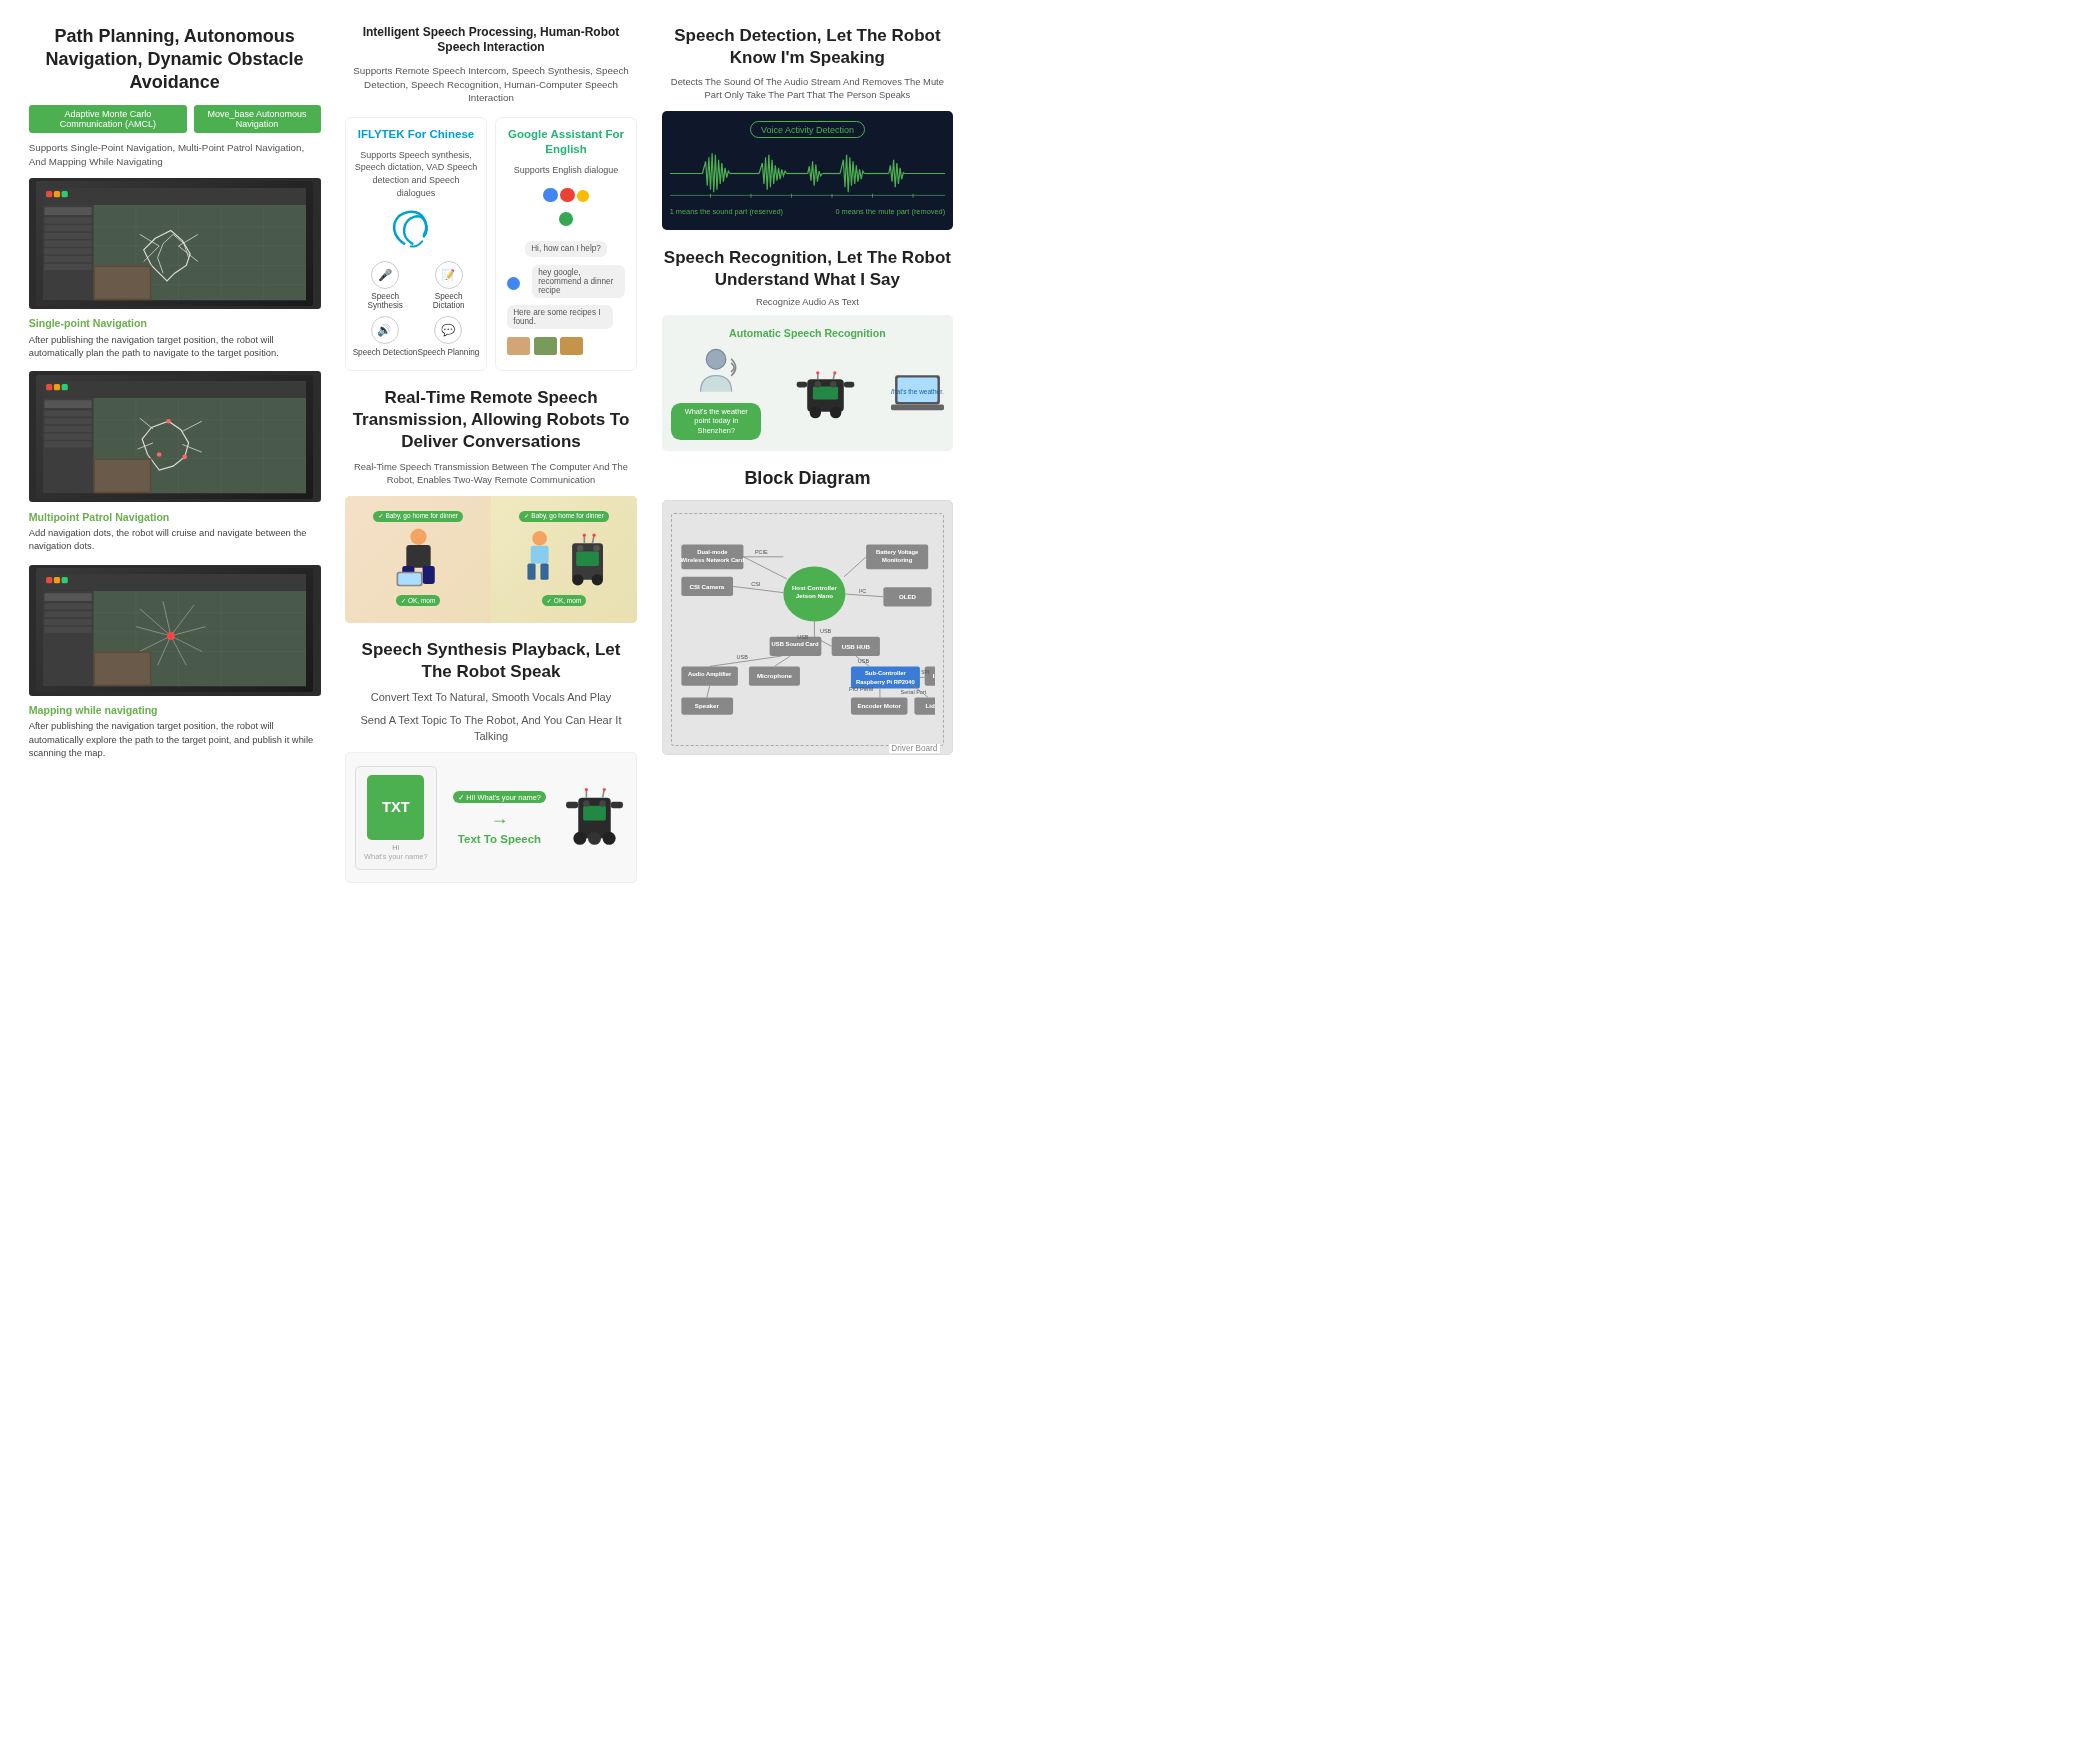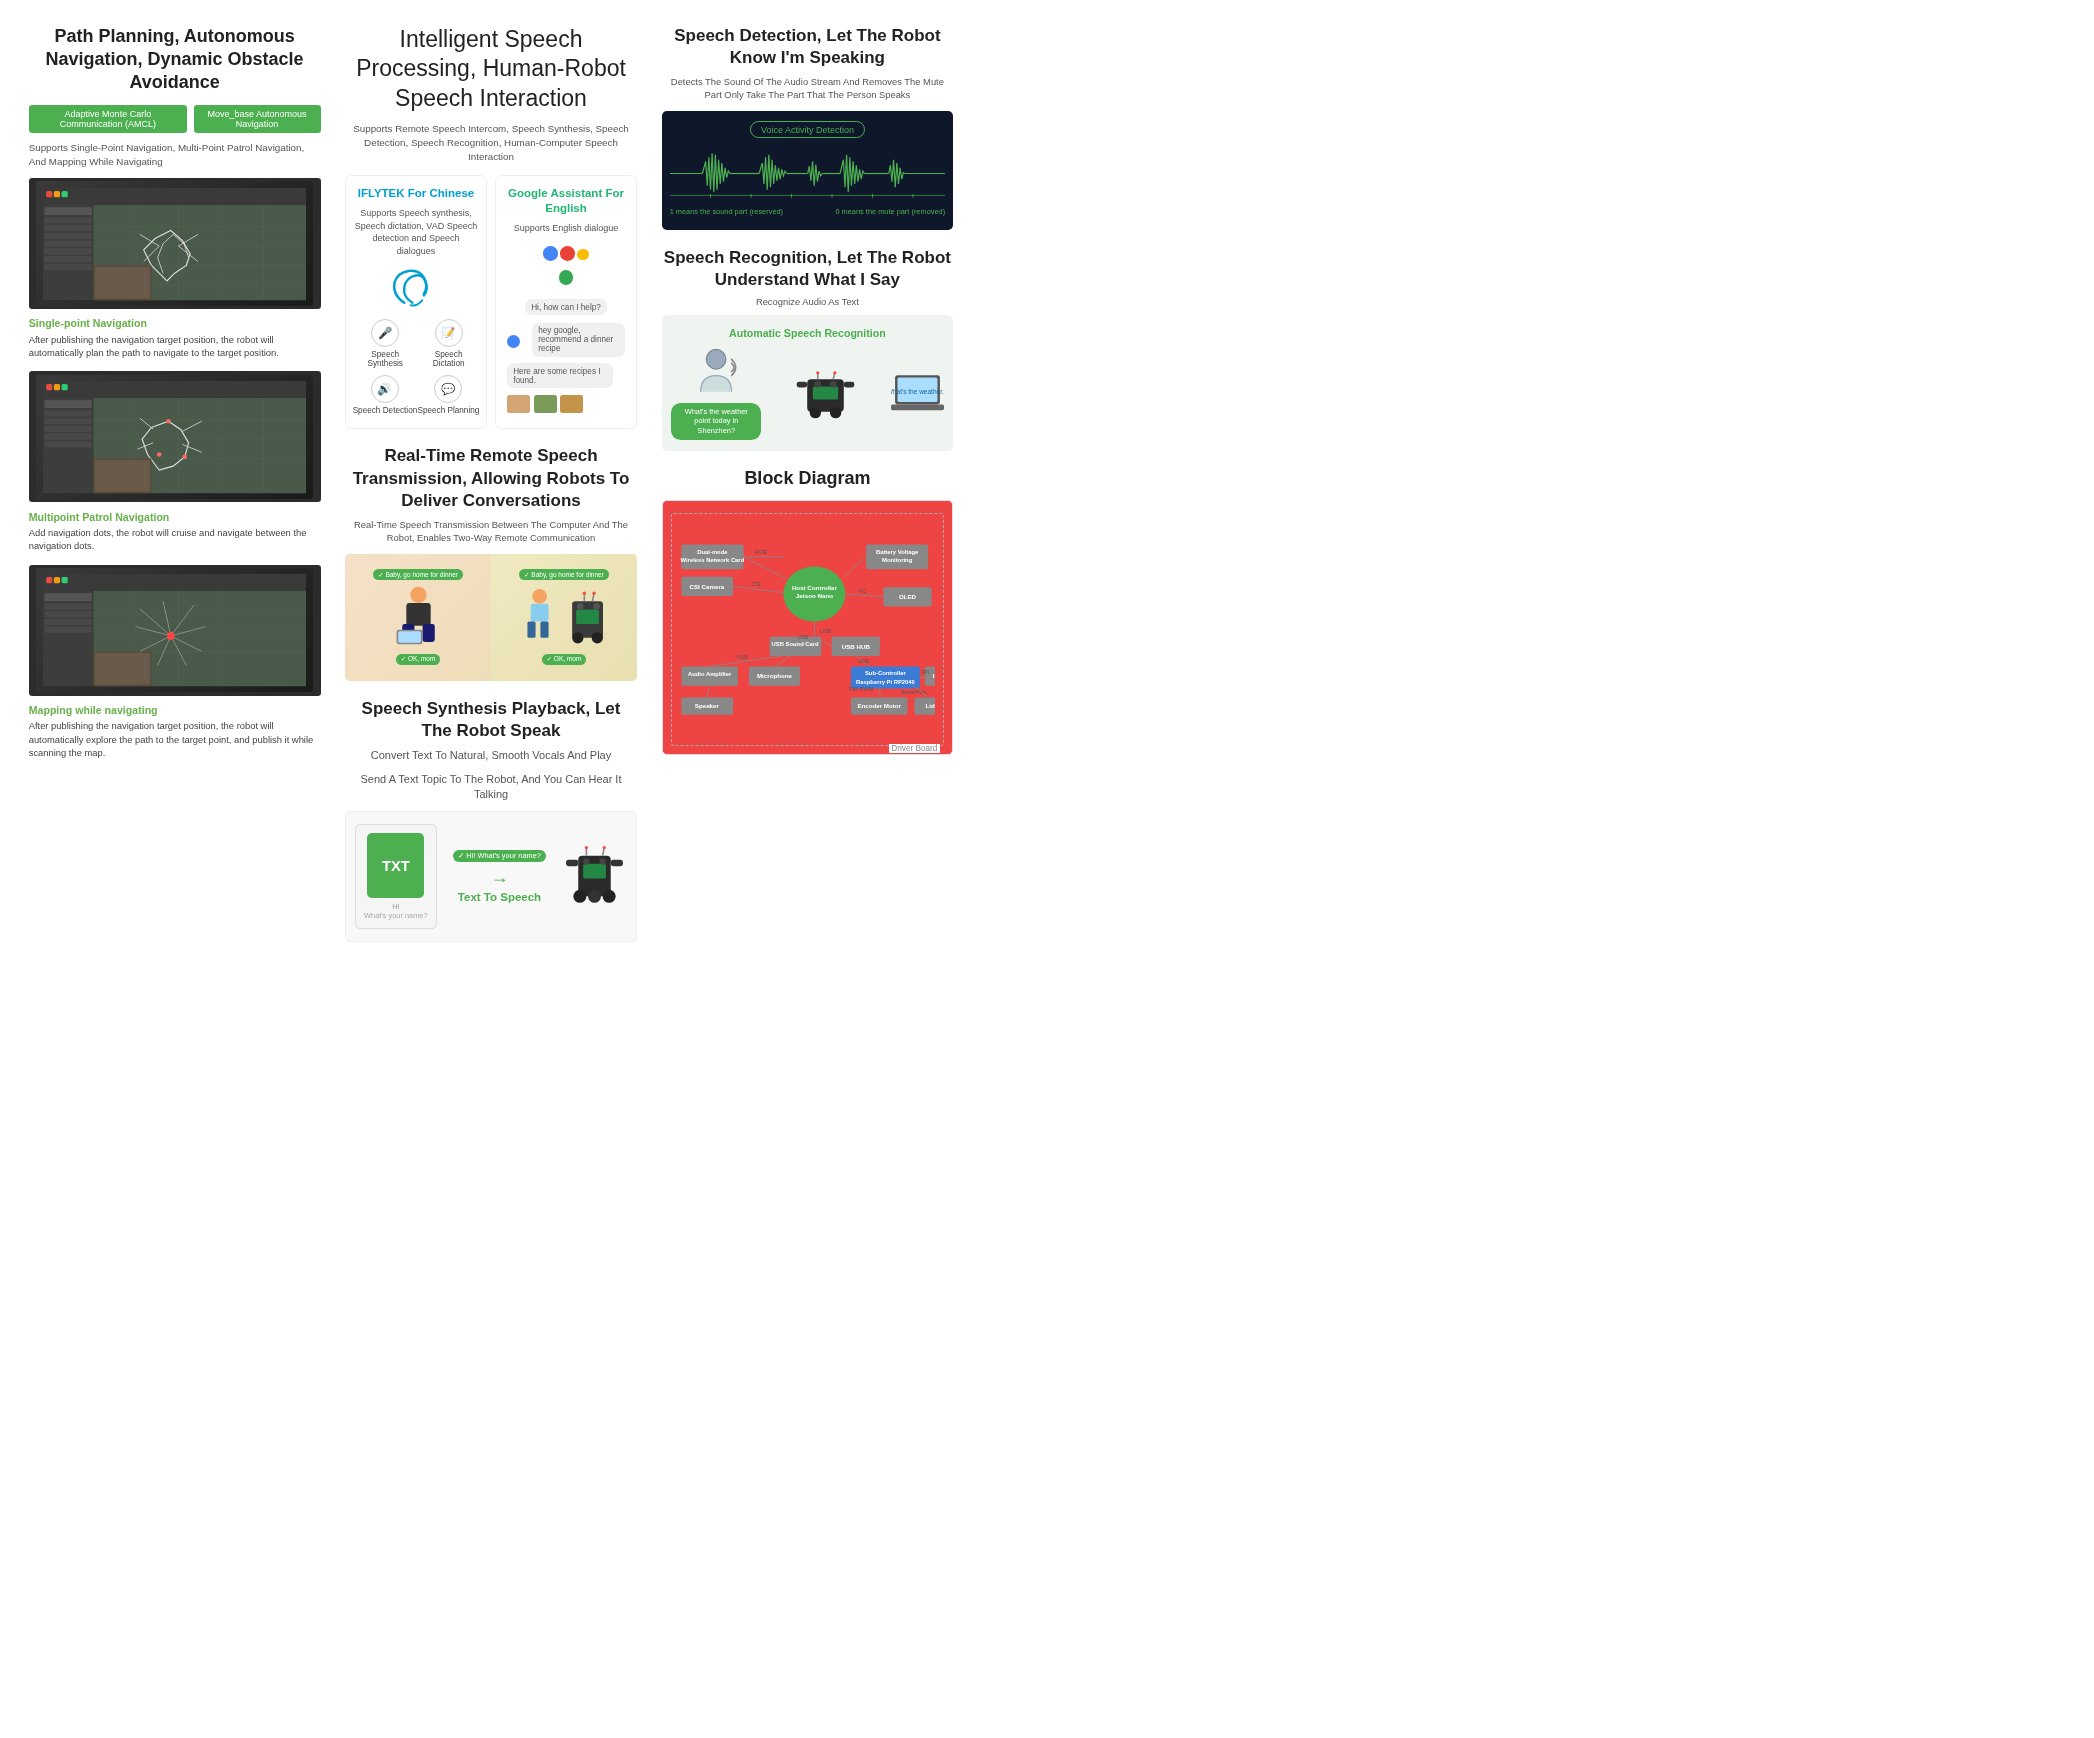--- a/index.html
+++ b/index.html
@@ -80,22 +80,22 @@
     
     .sub-desc {
       font-size: 9.4px;
       color: #444;
       line-height: 1.45;
       margin-bottom: 11.5px;
     }
     
     
     .speech-header {
-      font-size: 23px;
-      font-weight: normal;
+      font-size: 12px;
+      font-weight: bold;
       color: #222;
       text-align: center;
       line-height: 1.3;
       margin-bottom: 8.2px;
     }
     
     .speech-sub {
       font-size: 9.8px;
       color: #555;
       text-align: center;
@@ -385,21 +385,21 @@
     .block-diagram-title {
       font-size: 18px;
       font-weight: bold;
       color: #222;
       text-align: center;
       margin-bottom: 11.5px;
     }
     
     .block-diagram {
       width: 100%;
-      background: #ef4444;
+      background: #e5e5e5;
       border: 0.8px solid #ddd;
       border-radius: 4.9px;
       padding: 11.5px 8.2px 8.2px;
       position: relative;
       font-size: 8.2px;
     }
     
     .bd-outer {
       border: 1.2px dashed #aaa;
       border-radius: 3.3px;

